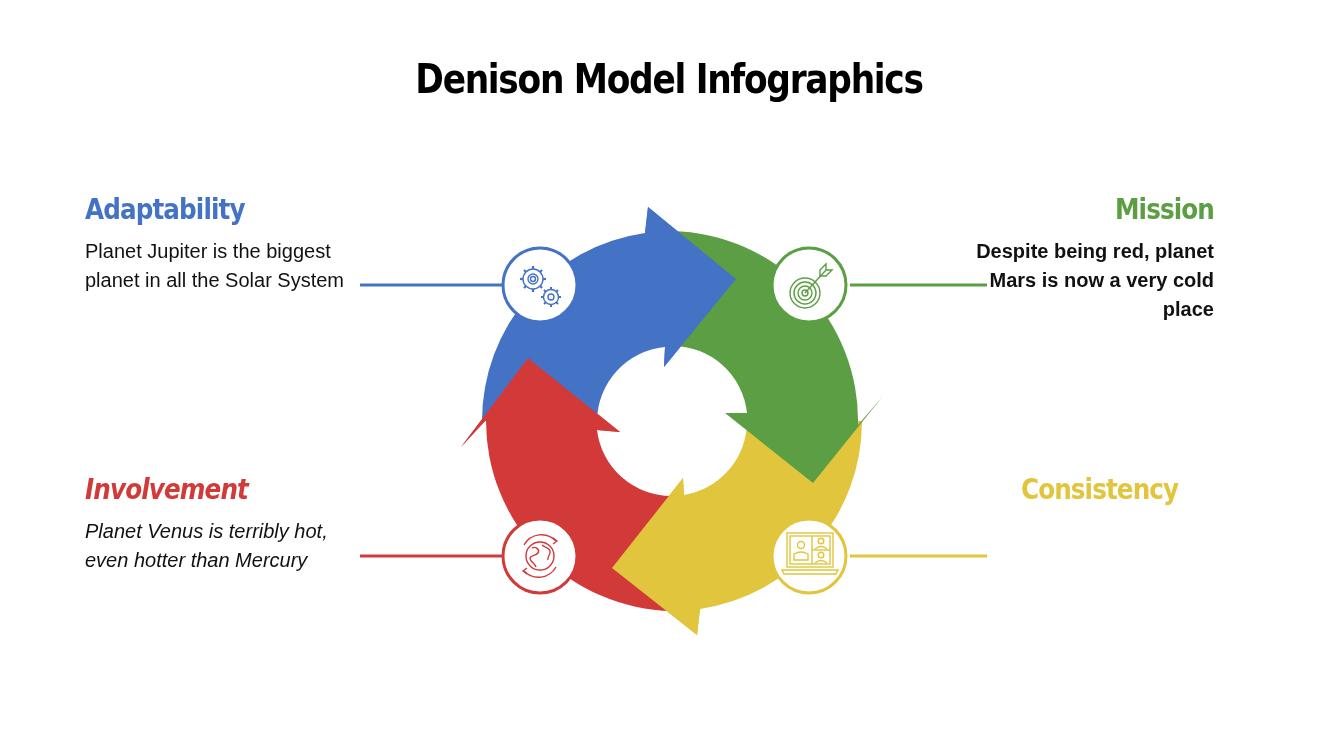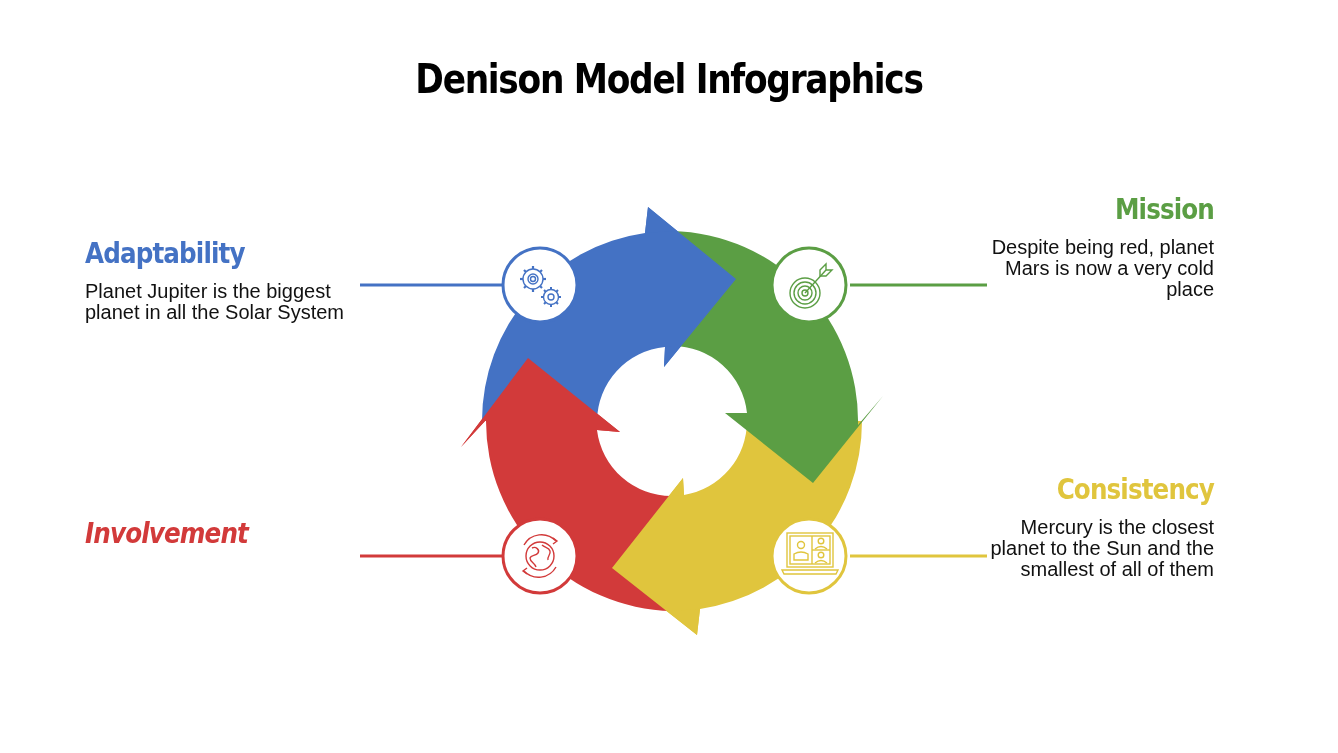--- a/index.html
+++ b/index.html
@@ -26,44 +26,44 @@
       font-size: 40px;
       letter-spacing: -1.5px;
       transform: scaleX(0.86);
       transform-origin: 669px 0;
       color: #000000;
     }
     .block {
       position: absolute;
       width: 260px;
     }
-    .block.left { left: 85px; text-align: left; margin-top: 44px; }
+    .block.left { left: 85px; text-align: left; }
     .block.right { left: 954px; text-align: right; }
     .block .heading {
       font-family: "DejaVu Sans", sans-serif;
       font-weight: bold;
       font-size: 28px;
       letter-spacing: -1px;
       line-height: 34px;
       margin-bottom: 10px;
       transform: scaleX(0.88);
     }
     .block.left .heading { transform-origin: 0 0; }
     .block.right .heading { transform-origin: 100% 0; }
     .block .desc {
       font-family: "Liberation Sans", sans-serif;
       font-size: 20px;
-      line-height: 21px;
+      line-height: 29px;
       color: #111111;
     }
-    .block.right .desc { padding-left: 20px; }
+    .block.right .desc { padding-left: 20px; font-weight: bold; }
     #adaptability { top: 193px; }
     #mission { top: 193px; }
     #involvement { top: 473px; font-style: italic; }
-    #consistency { top: 473px; }
+    #consistency { top: 473px; text-align: center; }
     #adaptability .heading { color: #4472c4; }
     #mission .heading { color: #5b9e44; }
     #involvement .heading { color: #d23a3a; }
     #consistency .heading { color: #e0c53d; }
     #diagram {
       position: absolute;
       left: 0;
       top: 0;
       width: 1338px;
       height: 753px;
@@ -79,25 +79,25 @@
   <div class="desc">Planet Jupiter is the biggest planet in all the Solar System</div>
 </div>
 
 <div class="block right" id="mission">
   <div class="heading">Mission</div>
   <div class="desc">Despite being red, planet Mars is now a very cold place</div>
 </div>
 
 <div class="block left" id="involvement">
   <div class="heading">Involvement</div>
+  <div class="desc">Planet Venus is terribly hot, even hotter than Mercury</div>
 </div>
 
 <div class="block right" id="consistency">
   <div class="heading">Consistency</div>
-  <div class="desc">Mercury is the closest planet to the Sun and the smallest of all of them</div>
 </div>
 
 <svg id="diagram" viewBox="0 0 1338 753" xmlns="http://www.w3.org/2000/svg">
 
   <line x1="360" y1="285" x2="505" y2="285" stroke="#4472c4" stroke-width="3"></line>
   <line x1="850" y1="285" x2="987" y2="285" stroke="#5b9e44" stroke-width="3"></line>
   <line x1="360" y1="556" x2="505" y2="556" stroke="#d23a3a" stroke-width="3"></line>
   <line x1="850" y1="556" x2="987" y2="556" stroke="#e0c53d" stroke-width="3"></line>
 
   <path fill="#e0c53d" d="M 862 421 A 190 190 0 0 1 700 609 L 697 635 L 612 568 L 683 478 L 684 495 A 75 75 0 0 0 747 421 Z"></path>

